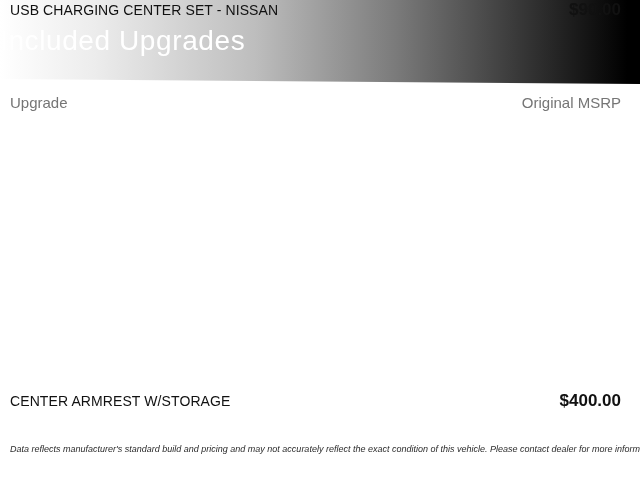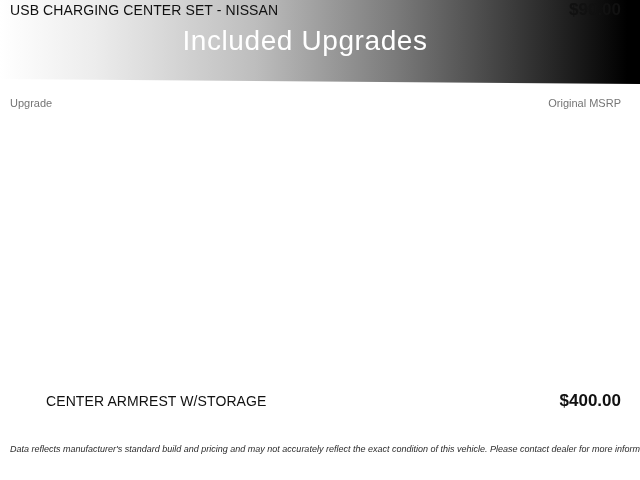--- a/index.html
+++ b/index.html
@@ -17,21 +17,21 @@
   }
   
   .header {
     position: absolute;
     top: 0; left: 0;
     width: 640px;
     height: 79px;
     background: linear-gradient(90deg, #ffffff 0%, #ececec 15%, #bdbdbd 40%, #7a7a7a 62%, #353535 82%, #000000 98%);
     display: flex;
     align-items: center;
-    justify-content: center;
+    justify-content: flex-start;
     box-sizing: border-box;
     padding-right: 30px;
   }
   
   .header-edge {
     position: absolute;
     top: 79px; left: 0;
     width: 640px;
     height: 5px;
     background: linear-gradient(90deg, #ffffff 0%, #ececec 15%, #bdbdbd 40%, #7a7a7a 62%, #353535 82%, #000000 98%);
@@ -46,37 +46,37 @@
     white-space: nowrap;
   }
   .col-headers {
     position: absolute;
     top: 96px;
     left: 10px;
     right: 19px;
     display: flex;
     justify-content: space-between;
     align-items: center;
-    font-size: 11px;
+    font-size: 15px;
     line-height: 14px;
     color: #757575;
   }
   .row {
     position: absolute;
     left: 10px;
     right: 19px;
     display: flex;
     justify-content: space-between;
     align-items: center;
     line-height: 20px;
   }
   .row:nth-of-type(1) { top: 146px; }
   .row:nth-of-type(2) { top: 228px; }
   .row:nth-of-type(3) { top: 309px; }
-  .row:nth-of-type(4) { top: 391px; margin-left: 36px; }
+  .row:nth-of-type(4) { top: 391px; }
   .upgrade-name {
     font-size: 14px;
     color: #111111;
     letter-spacing: 0.1px;
     white-space: nowrap;
   }
   .upgrade-price {
     font-size: 17px;
     font-weight: 700;
     color: #111111;

